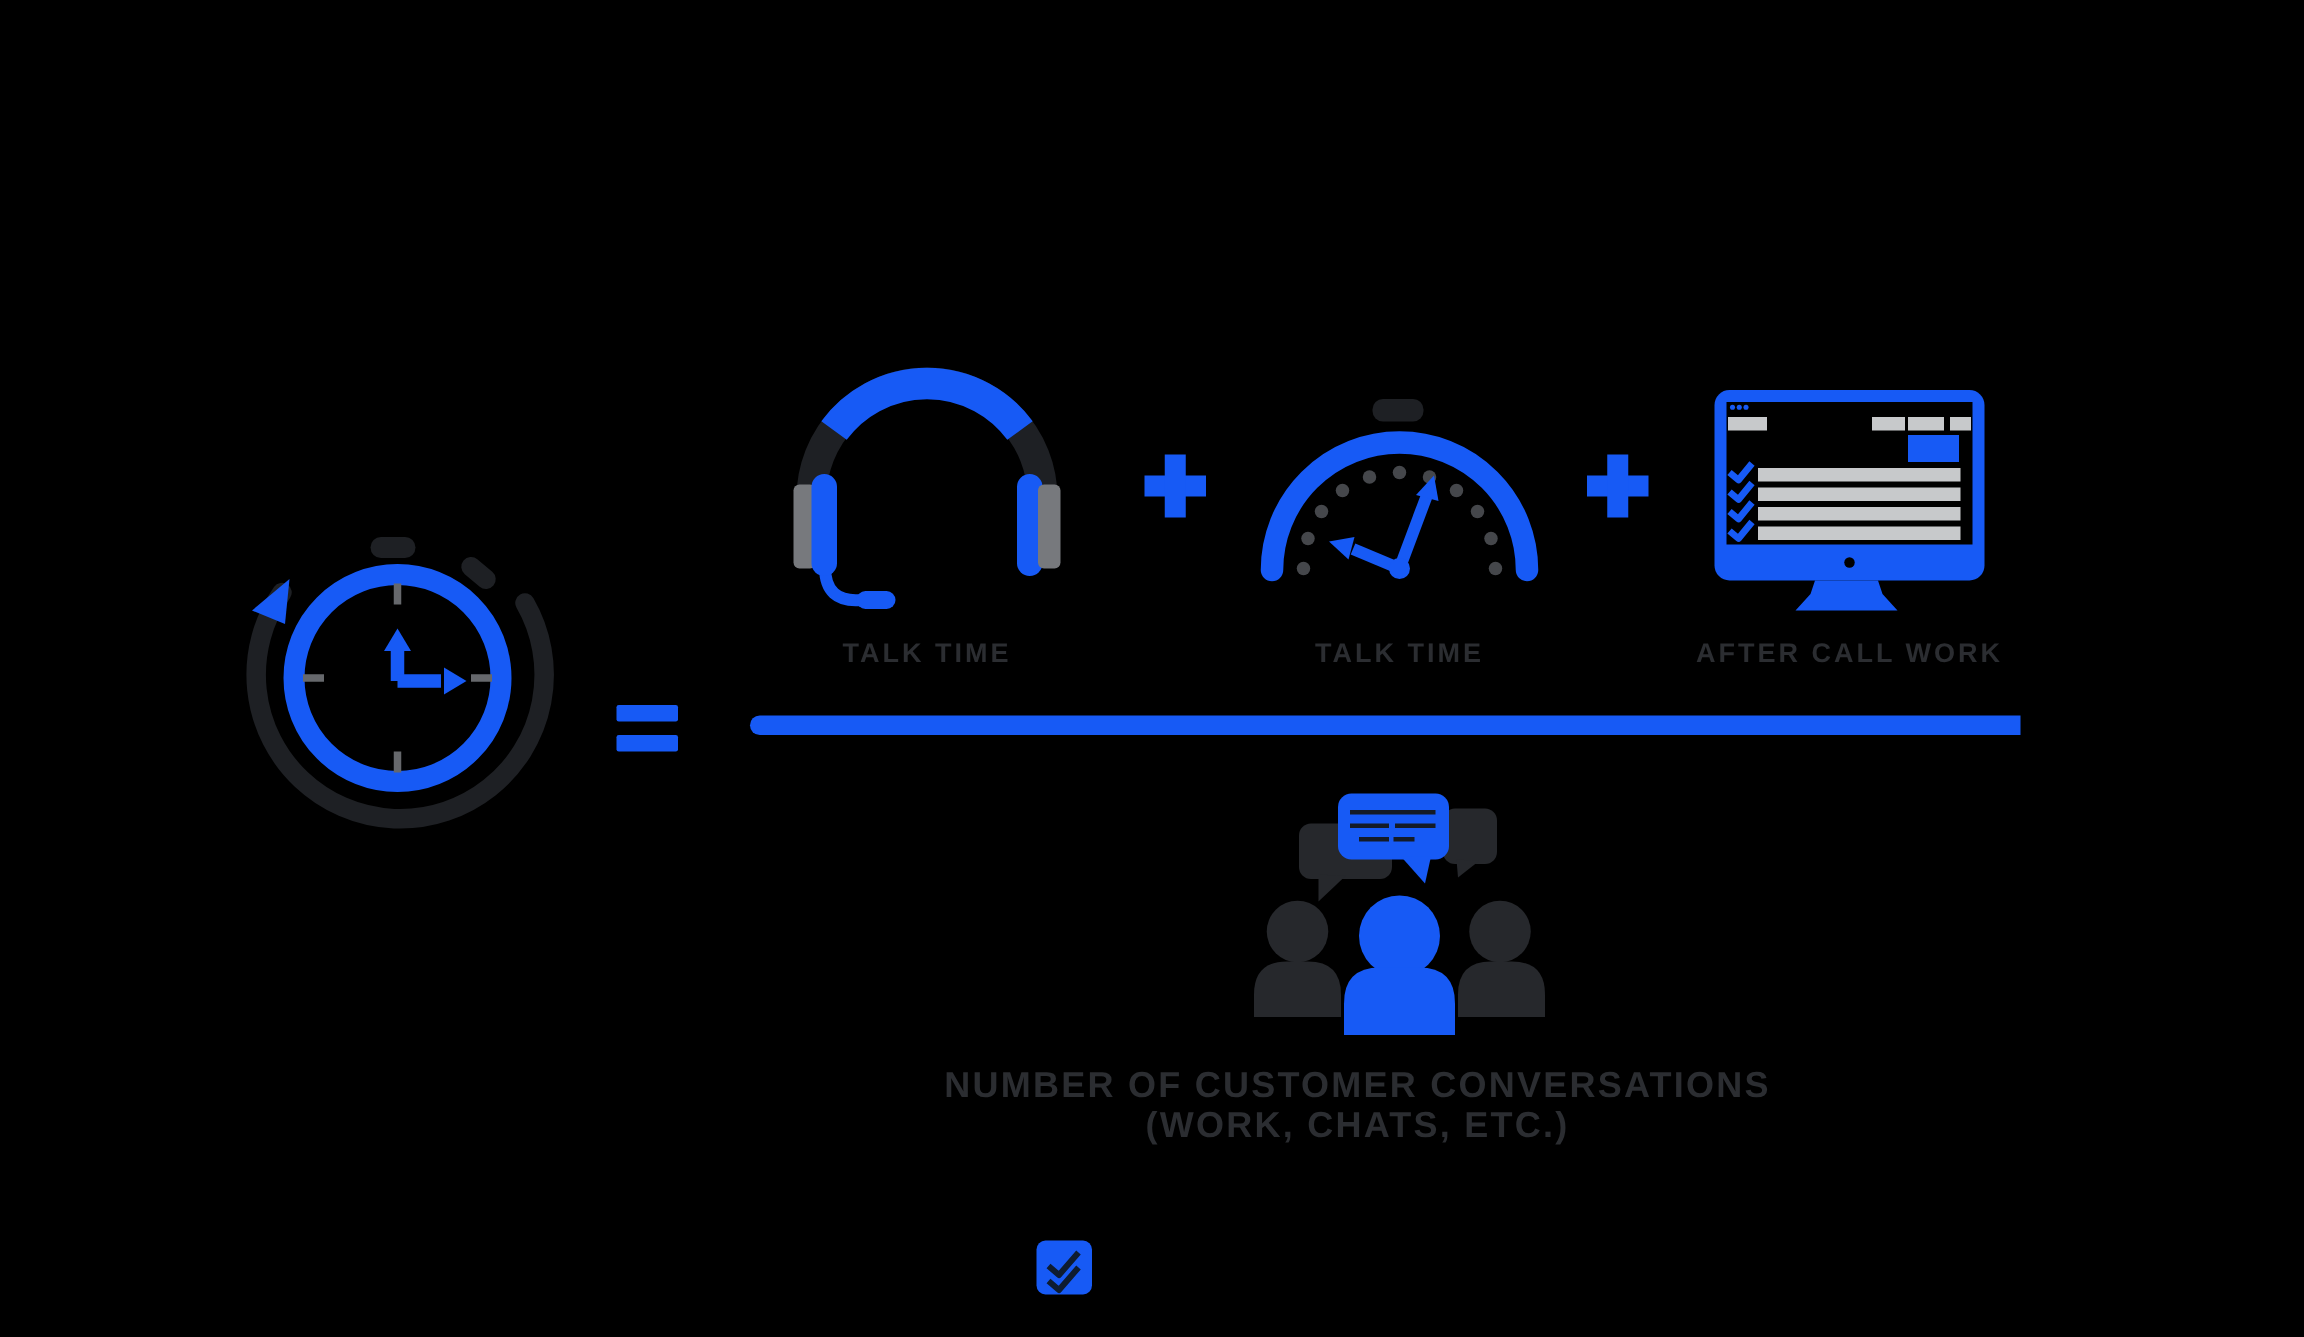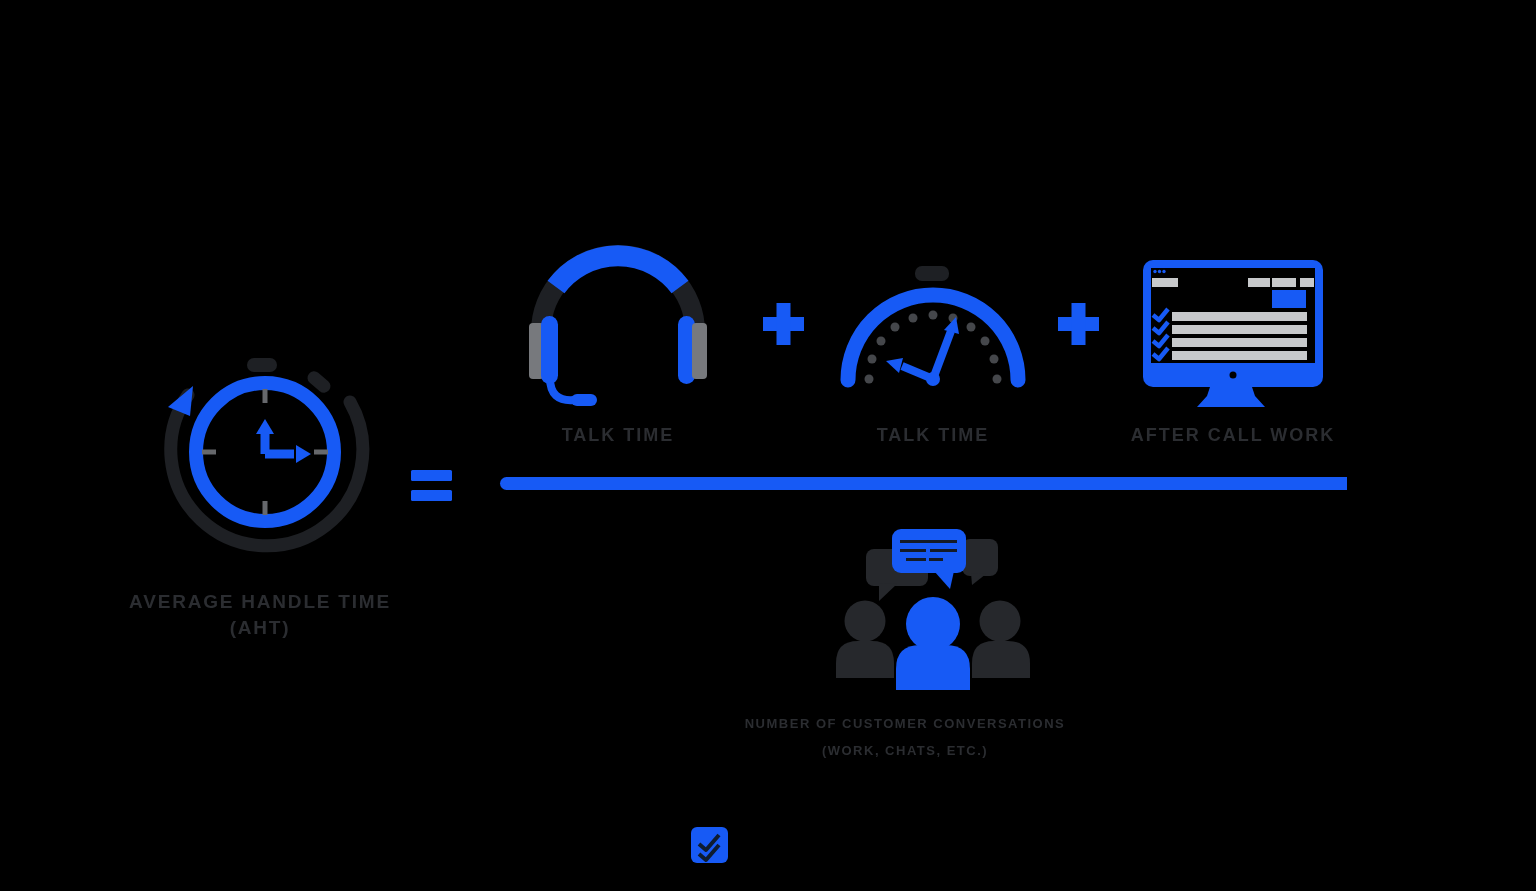--- a/index.html
+++ b/index.html
@@ -31,21 +31,21 @@
   .label-sm {
     font-size: 18px;
     letter-spacing: 2px;
   }
   .label-lg {
     font-size: 19px;
     letter-spacing: 1.8px;
     line-height: 26px;
   }
   .label-xl {
-    font-size: 13px;
+    font-size: 24px;
     letter-spacing: 1.5px;
     line-height: 27px;
   }
 </style>
 </head>
 <body>
 
 <div class="stage">
 
   <svg class="stage-svg" width="1536" height="891" viewBox="0 0 1536 891">
@@ -164,23 +164,19 @@
       <rect x="691" y="827" width="37" height="36" rx="6" fill="var(--accent)"></rect>
       <polyline points="699,844 706,850 719,835" fill="none" stroke="var(--lcheck)" stroke-width="4" stroke-linejoin="round"></polyline>
       <polyline points="699,854 706,860 719,845" fill="none" stroke="var(--lcheck)" stroke-width="4" stroke-linejoin="round"></polyline>
     </g>
   </svg>
 
   <div class="label label-sm" style="left:618px; top:425px;">TALK TIME</div>
   <div class="label label-sm" style="left:933px; top:425px;">TALK TIME</div>
   <div class="label label-sm" style="left:1233px; top:425px;text-align:center;">AFTER CALL WORK</div>
 
-  <div class="label label-lg" style="left:260px; top:589px;">
-    <div>AVERAGE HANDLE TIME</div>
-    <div>(AHT)</div>
-  </div>
 
   <div class="label label-xl" style="left:905px; top:710px;">
     <div>NUMBER OF CUSTOMER CONVERSATIONS</div>
     <div>(WORK, CHATS, ETC.)</div>
   </div>
 
 </div>
 
 </body></html>

